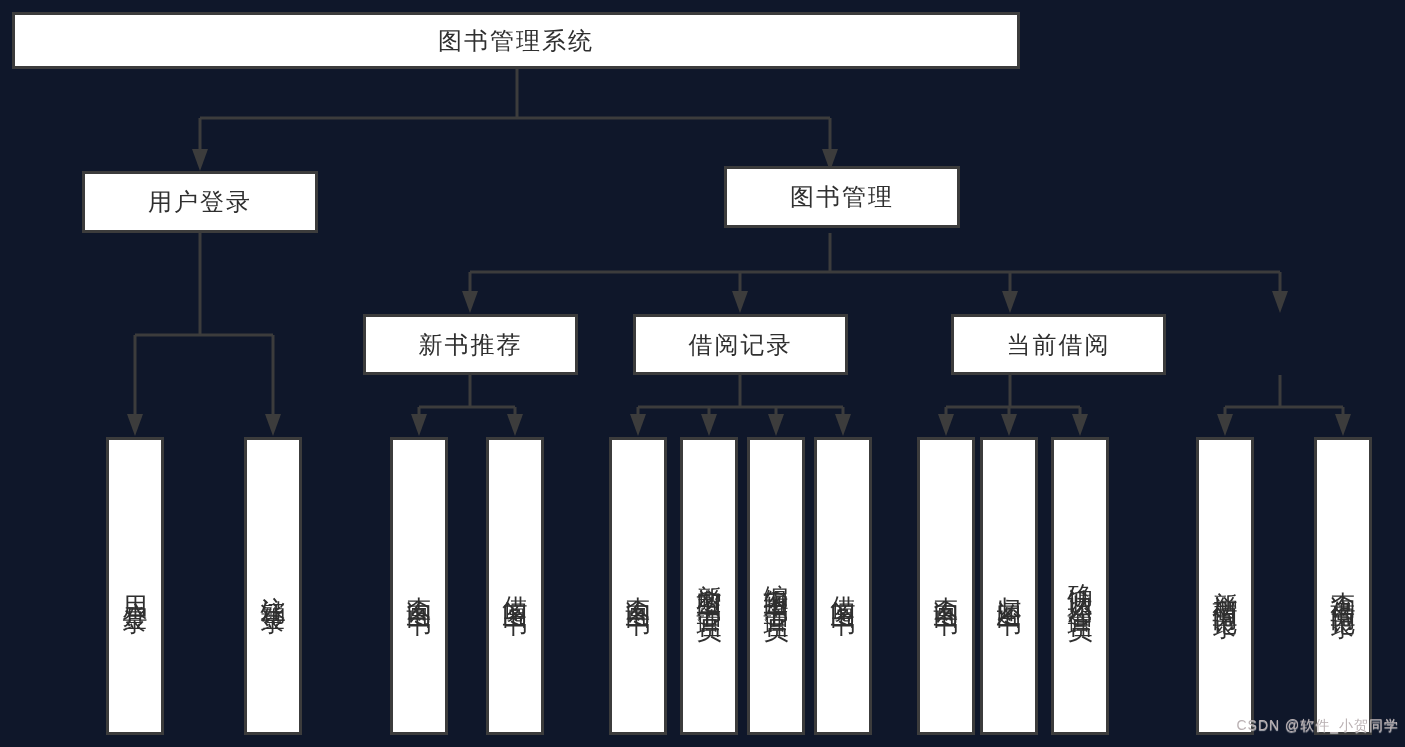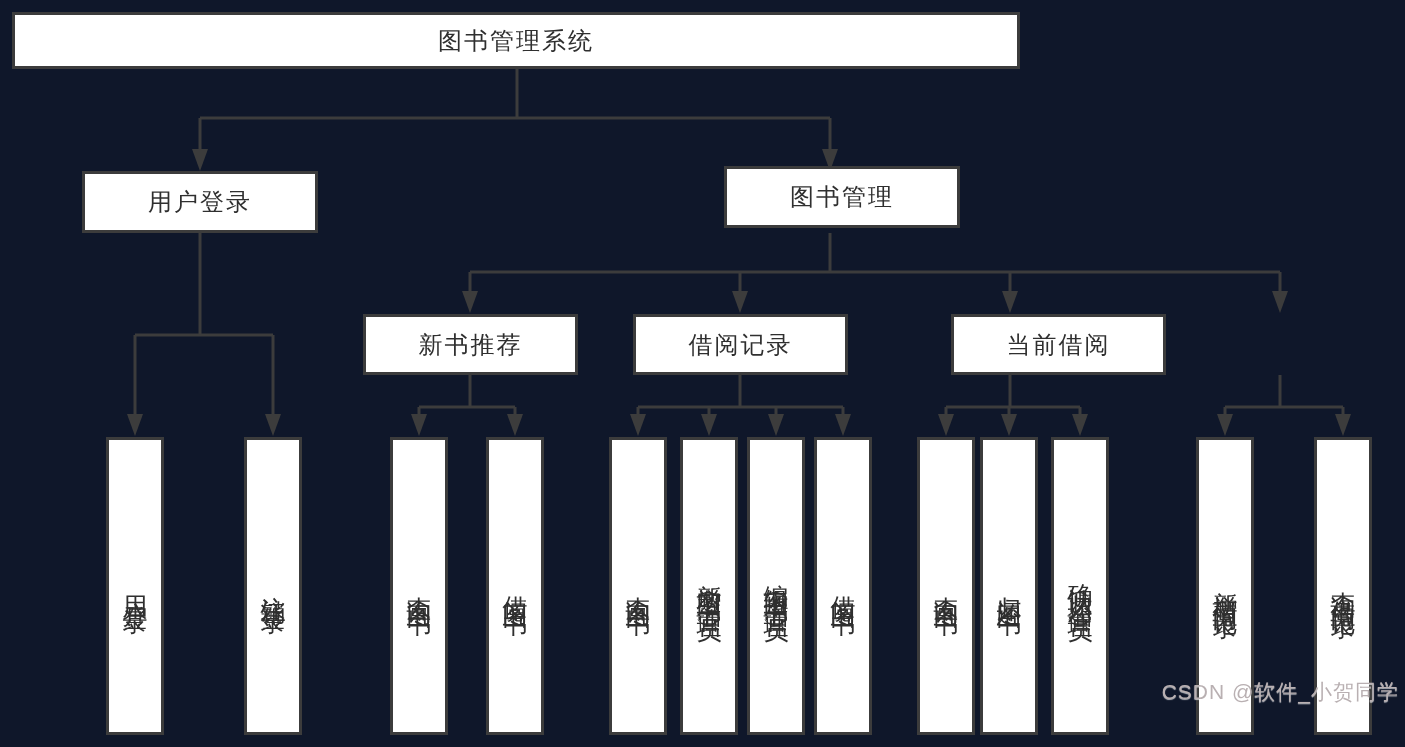--- a/index.html
+++ b/index.html
@@ -28,22 +28,22 @@
   .n-current{left:903px;margin-left:48px;}
   .n-records{left:1173px;}
   .lf1{left:106px;}  .lf2{left:244px;}
   .lf3{left:390px;}  .lf4{left:486px;}
   .lf5{left:609px;}  .lf6{left:680px;}
   .lf7{left:747px;}  .lf8{left:814px;}
   .lf9{left:917px;}  .lf10{left:980px;}
   .lf11{left:1051px;}
   .lf12{left:1196px;} .lf13{left:1314px;}
   .watermark{
-    position:absolute;right:6px;top:678px;z-index:5;
-    font-size:21px;letter-spacing:1px;color:#b9b0b2;
+    position:absolute;right:6px;top:717px;z-index:5;
+    font-size:14px;letter-spacing:1px;color:#b9b0b2;
     text-shadow:0 1px 1px rgba(255,255,255,0.7);
   }
 </style>
 </head>
 <body>
 
 <div class="canvas">
 
   <svg class="connectors" viewBox="0 0 1405 747">
     <g stroke="#3c3c3c" stroke-width="3" fill="none">

